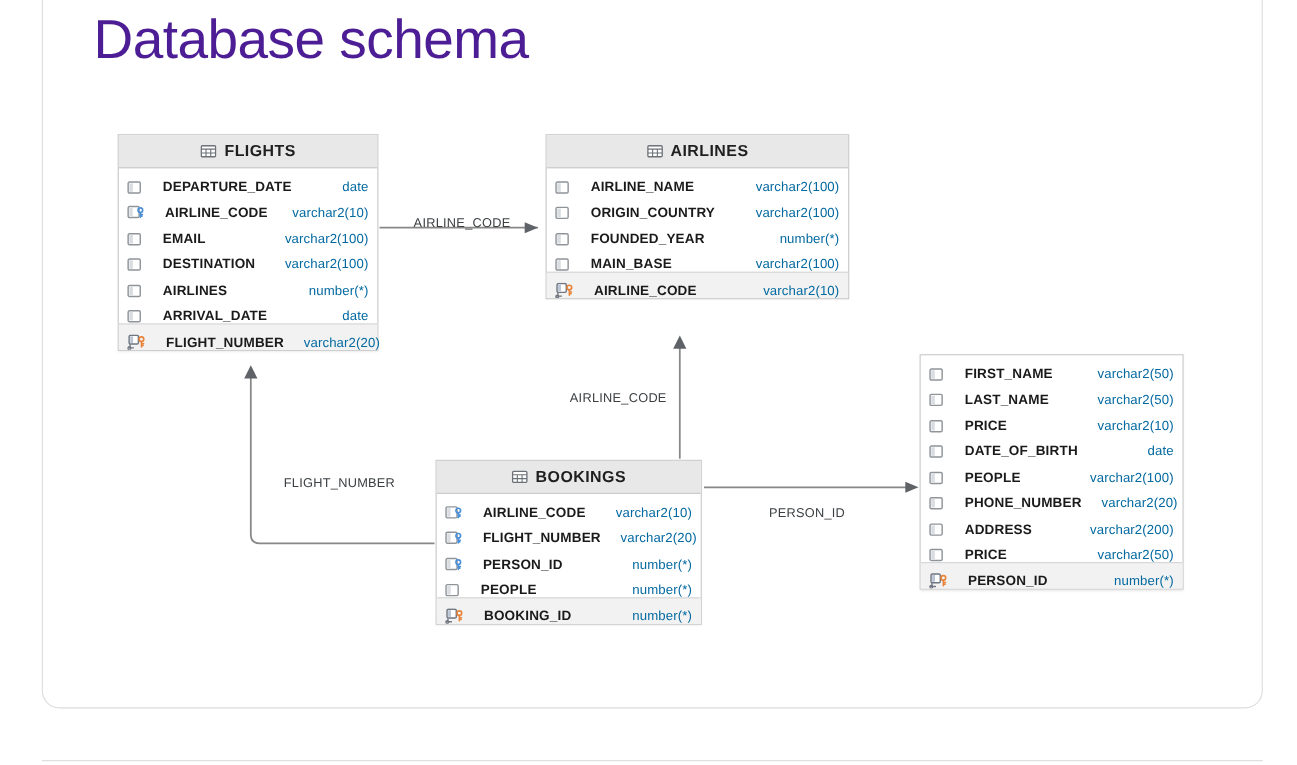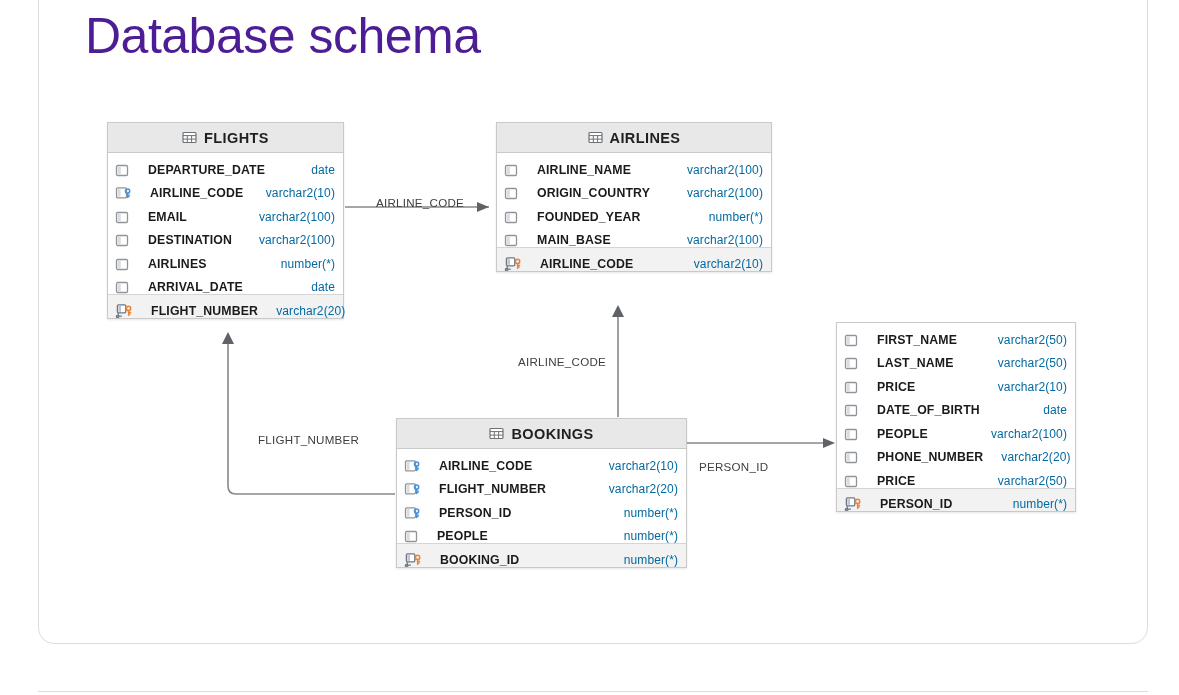--- a/index.html
+++ b/index.html
@@ -305,21 +305,21 @@
               <circle cx="2.6" cy="12.5" r="1.3" fill="none" stroke="#6f7680" stroke-width="1.1"></circle>
               <circle cx="13.6" cy="4.4" r="2.1" fill="none" stroke="#e8833a" stroke-width="1.5"></circle>
               <path d="M13.6 6.5 L13.6 11.4 M13.6 8.5 L15.6 8.5 M13.6 10.1 L15.2 10.1" stroke="#e8833a" stroke-width="1.4" stroke-linecap="round"></path>
             </svg>
           </span>
           <span class="col-name">AIRLINE_CODE</span>
           <span class="col-type">varchar2(10)</span>
         </div>
       </div>
     </div>
-    <div class="entity" style="left: 396px; top: 418px; width: 291px;">
+    <div class="entity" style="left: 396px; top: 418px; width: 242px;">
       <div class="entity-header">
         <span class="icon ic-grid">
           <svg width="15" height="13" viewBox="0 0 15 13">
             <rect x="1" y="1.5" width="13" height="10" rx="1" fill="#ffffff" stroke="#6d7278" stroke-width="1.2"></rect>
             <path d="M1 4.6 H14 M5.3 4.6 V11.5 M9.6 4.6 V11.5 M1 8.1 H14" stroke="#6d7278" stroke-width="1"></path>
           </svg>
         </span>
         <span class="entity-title">BOOKINGS</span>
       </div>
       <div class="entity-body">
@@ -447,20 +447,30 @@
           <span class="col-name">PHONE_NUMBER</span>
           <span class="col-type">varchar2(20)</span>
         </div>
         <div class="col-row">
           <span class="icon ic-plain">
             <svg width="15" height="13" viewBox="0 0 15 13">
               <rect x="1.5" y="1.5" width="11" height="10" rx="1.2" fill="#ffffff" stroke="#8f9499" stroke-width="1.3"></rect>
               <rect x="2.6" y="2.6" width="3.2" height="7.8" fill="#d9dde1"></rect>
             </svg>
           </span>
+          <span class="col-name">ADDRESS</span>
+          <span class="col-type">varchar2(200)</span>
+        </div>
+        <div class="col-row">
+          <span class="icon ic-plain">
+            <svg width="15" height="13" viewBox="0 0 15 13">
+              <rect x="1.5" y="1.5" width="11" height="10" rx="1.2" fill="#ffffff" stroke="#8f9499" stroke-width="1.3"></rect>
+              <rect x="2.6" y="2.6" width="3.2" height="7.8" fill="#d9dde1"></rect>
+            </svg>
+          </span>
           <span class="col-name">PRICE</span>
           <span class="col-type">varchar2(50)</span>
         </div>
         <div class="col-row pk-row">
           <span class="icon ic-pk">
             <svg width="18" height="14" viewBox="0 0 18 14">
               <rect x="2.4" y="0.8" width="8.4" height="8" rx="1.2" fill="#ffffff" stroke="#6f7680" stroke-width="1.3"></rect>
               <rect x="3.4" y="1.8" width="2.6" height="6" fill="#b9c4d4"></rect>
               <path d="M3.2 9.4 L3.2 12.2 M2.0 12.2 L6.4 12.2" stroke="#6f7680" stroke-width="1.2" stroke-linecap="round"></path>
               <circle cx="2.6" cy="12.5" r="1.3" fill="none" stroke="#6f7680" stroke-width="1.1"></circle>

